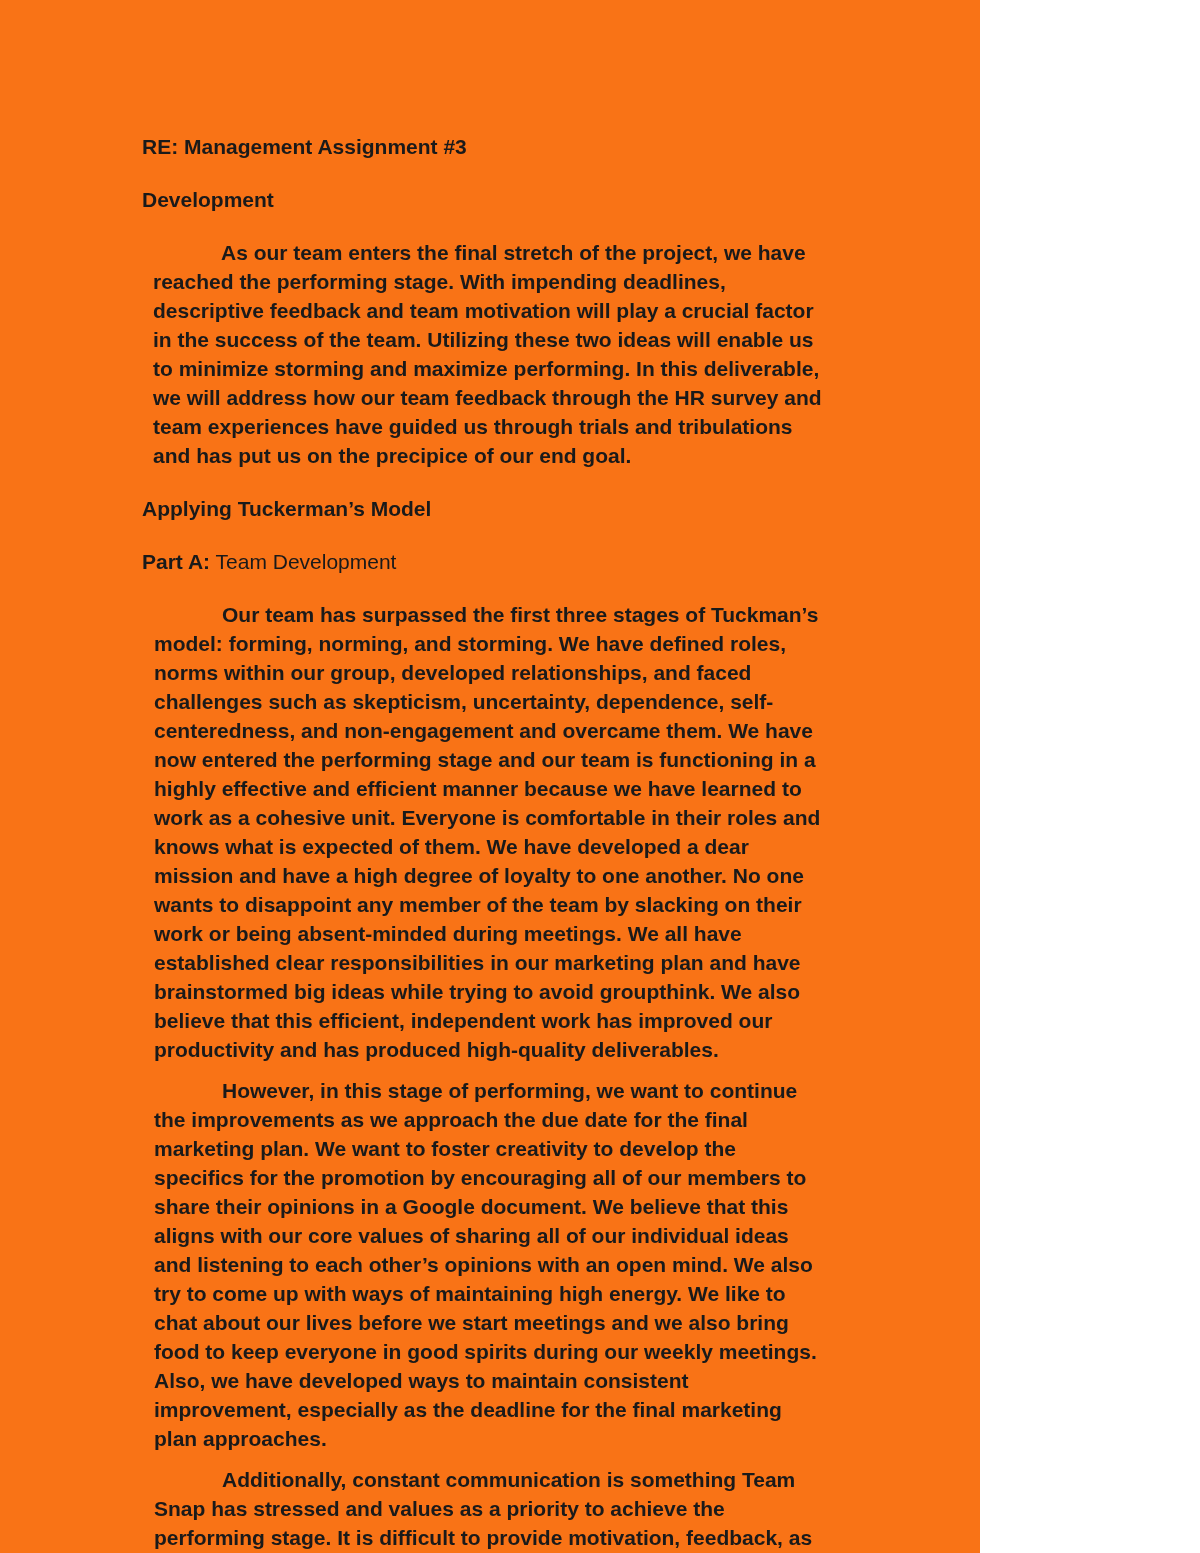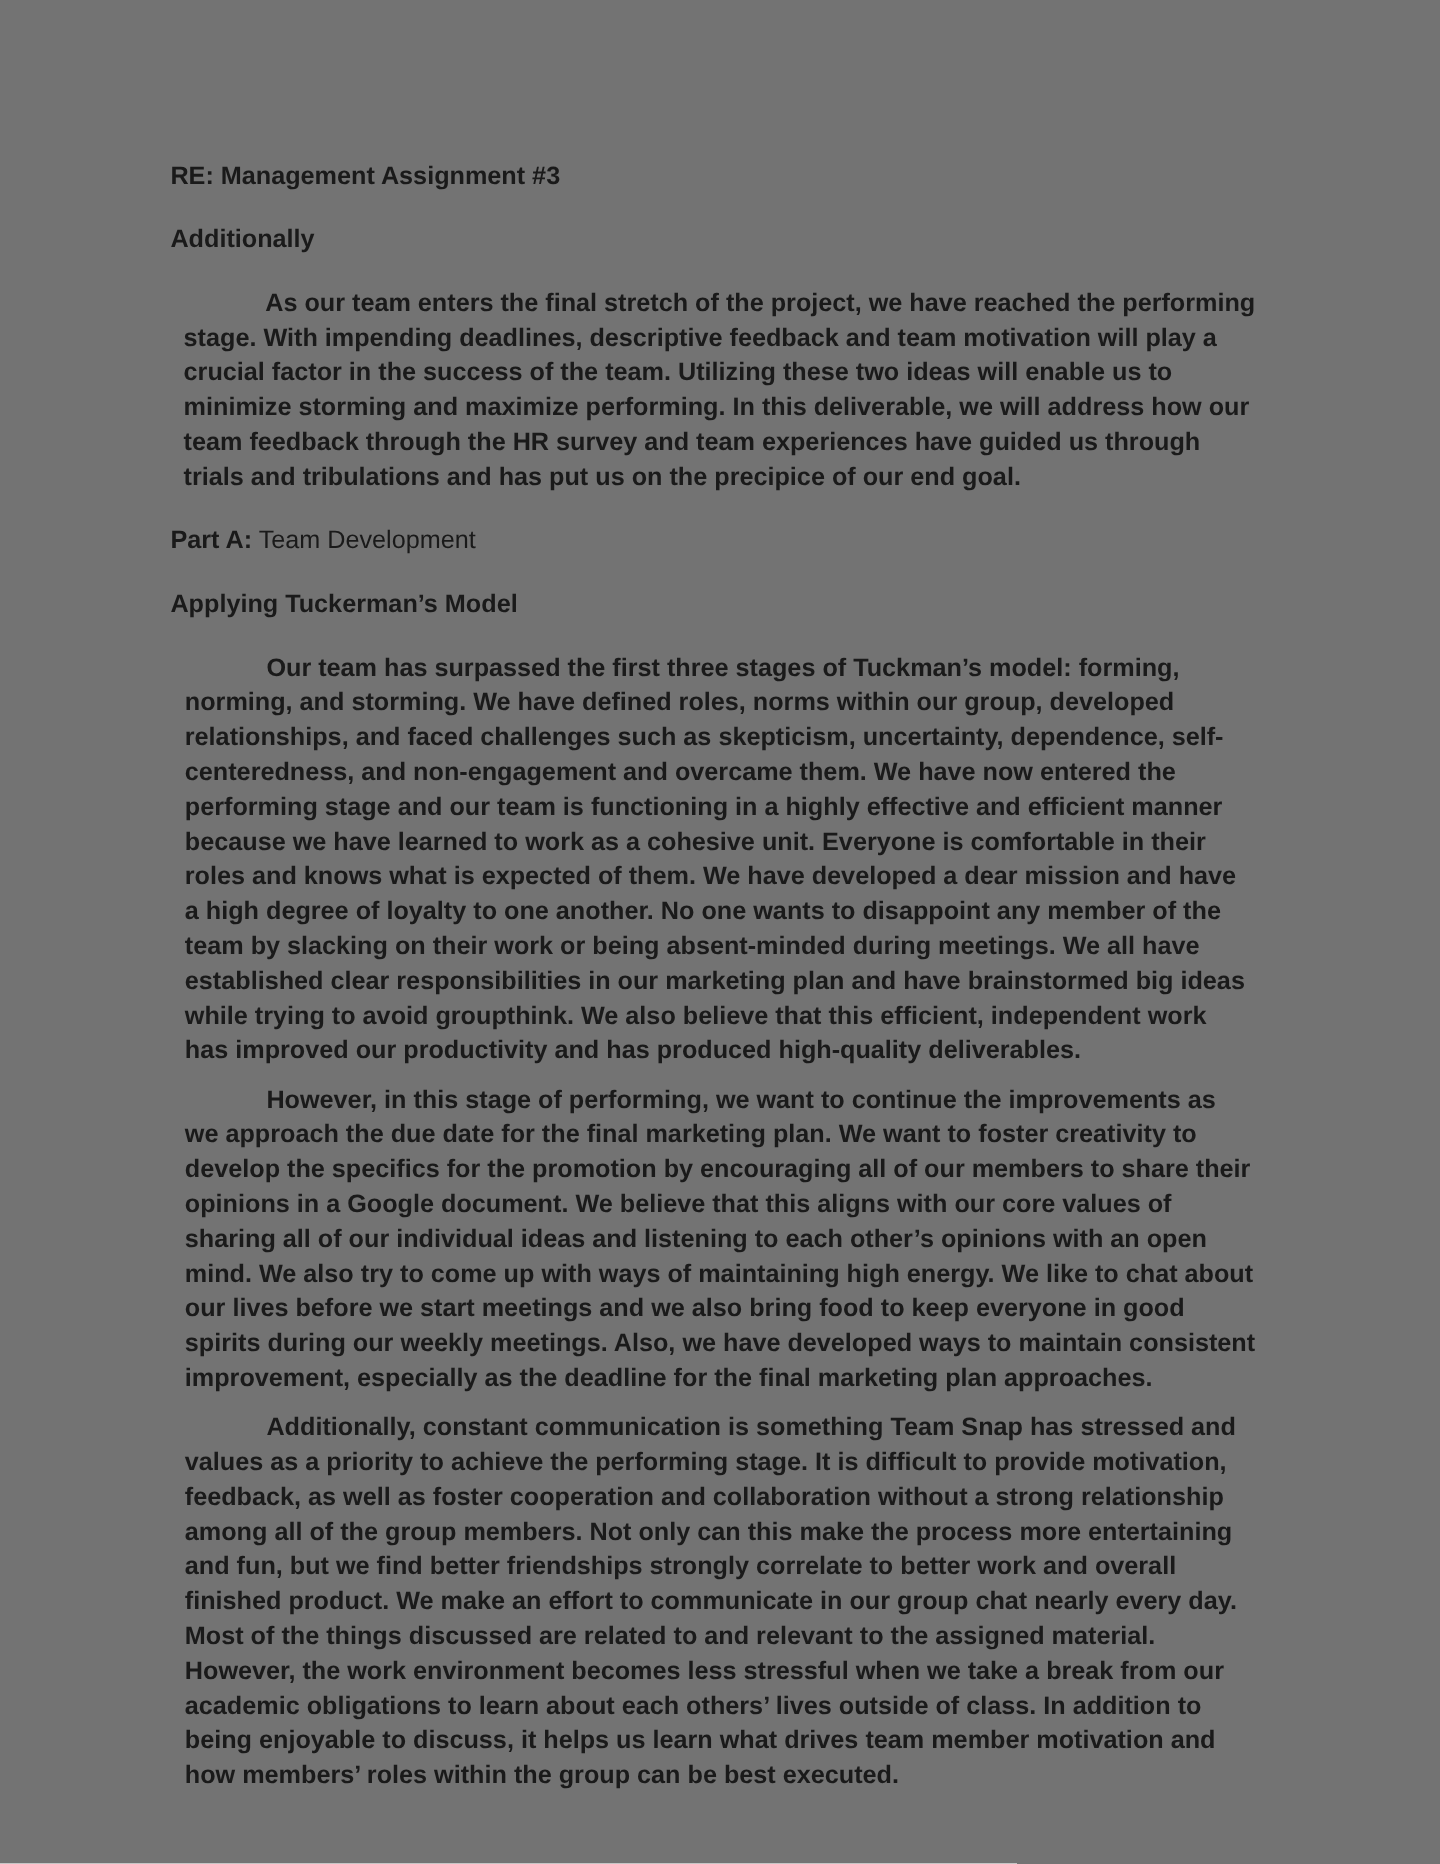--- a/index.html
+++ b/index.html
@@ -9,24 +9,24 @@
   }
   body {
     width: 1200px;
     height: 1553px;
     font-family: "Liberation Sans", sans-serif;
     color: #1a1a1a;
     -webkit-font-smoothing: antialiased;
   }
   .page {
     box-sizing: border-box;
-    width: 1200px;
+    width: 980px;
     height: 1553px;
     padding: 132px 142px 40px 142px;
-    background: #737373;
+    background: #f97316;
     overflow: hidden;
   }
   .doc-title,
   .heading {
     font-size: 21px;
     line-height: 29px;
     font-weight: 700;
     margin: 0 0 24px 0;
   }
   .para {
@@ -52,27 +52,27 @@
     margin: 12px;
   }
 </style>
 </head>
 <body>
 
 <div class="page">
 
   <h1 class="doc-title">RE: Management Assignment #3</h1>
 
-  <h2 class="heading">Additionally</h2>
+  <h2 class="heading">Development</h2>
 
   <p class="para indent spaced">As our team enters the final stretch of the project, we have reached the performing stage. With impending deadlines, descriptive feedback and team motivation will play a crucial factor in the success of the team. Utilizing these two ideas will enable us to minimize storming and maximize performing. In this deliverable, we will address how our team feedback through the HR survey and team experiences have guided us through trials and tribulations and has put us on the precipice of our end goal.</p>
 
+  <h2 class="heading">Applying Tuckerman’s Model</h2>
+
   <h2 class="heading"><span class="bold">Part A:</span><span class="regular"> Team Development</span></h2>
-
-  <h2 class="heading">Applying Tuckerman’s Model</h2>
 
   <div class="body-block">
     <p class="para indent">Our team has surpassed the first three stages of Tuckman’s model: forming, norming, and storming. We have defined roles, norms within our group, developed relationships, and faced challenges such as skepticism, uncertainty, dependence, self-centeredness, and non-engagement and overcame them. We have now entered the performing stage and our team is functioning in a highly effective and efficient manner because we have learned to work as a cohesive unit. Everyone is comfortable in their roles and knows what is expected of them. We have developed a dear mission and have a high degree of loyalty to one another. No one wants to disappoint any member of the team by slacking on their work or being absent-minded during meetings. We all have established clear responsibilities in our marketing plan and have brainstormed big ideas while trying to avoid groupthink. We also believe that this efficient, independent work has improved our productivity and has produced high-quality deliverables.</p>
     <p class="para indent">However, in this stage of performing, we want to continue the improvements as we approach the due date for the final marketing plan. We want to foster creativity to develop the specifics for the promotion by encouraging all of our members to share their opinions in a Google document. We believe that this aligns with our core values of sharing all of our individual ideas and listening to each other’s opinions with an open mind. We also try to come up with ways of maintaining high energy. We like to chat about our lives before we start meetings and we also bring food to keep everyone in good spirits during our weekly meetings. Also, we have developed ways to maintain consistent improvement, especially as the deadline for the final marketing plan approaches.</p>
     <p class="para indent">Additionally, constant communication is something Team Snap has stressed and values as a priority to achieve the performing stage. It is difficult to provide motivation, feedback, as well as foster cooperation and collaboration without a strong relationship among all of the group members. Not only can this make the process more entertaining and fun, but we find better friendships strongly correlate to better work and overall finished product. We make an effort to communicate in our group chat nearly every day. Most of the things discussed are related to and relevant to the assigned material. However, the work environment becomes less stressful when we take a break from our academic obligations to learn about each others’ lives outside of class. In addition to being enjoyable to discuss, it helps us learn what drives team member motivation and how members’ roles within the group can be best executed.</p>
   </div>
 
 </div>
 
 </body></html>

